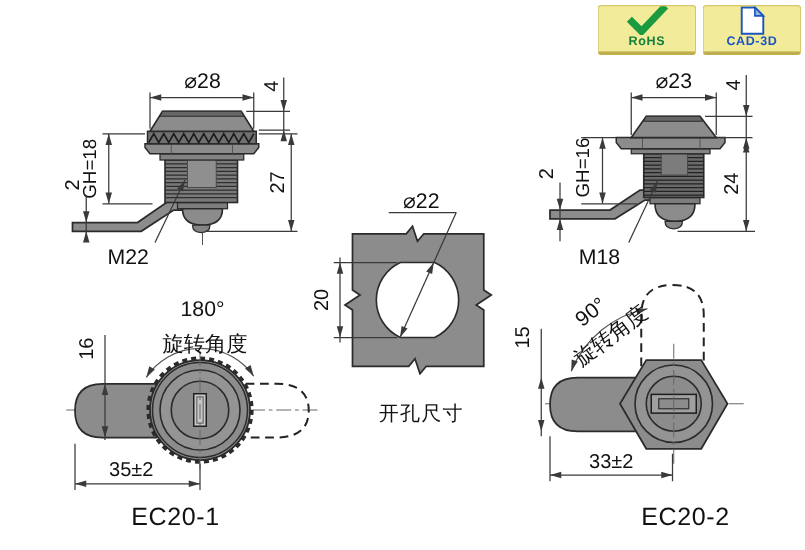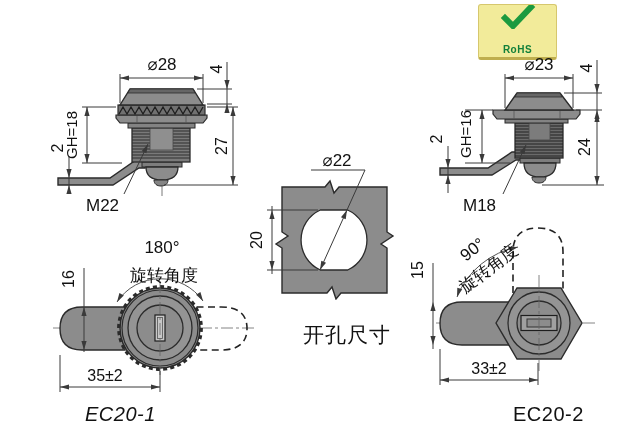--- a/index.html
+++ b/index.html
@@ -1,44 +1,51 @@
 <!DOCTYPE html>
 <html><head>
 <meta charset="utf-8">
 <style>
   html,body{margin:0;padding:0;}
   body{font-family:"Liberation Sans","DejaVu Sans",sans-serif;background:#fff;}
   #stage{position:relative;width:644px;height:440px;background:#ffffff;overflow:hidden;}
-  .badge{position:absolute;top:4px;width:79px;height:56px;background:#f2eb9a;
+  .badge{position:absolute;top:4px;width:79px;height:40px;background:#f2eb9a;
          border:1px solid #d6c76d;border-bottom:3px solid #bfae4e;border-radius:3px;
          display:flex;flex-direction:column;align-items:center;justify-content:space-between;
          box-sizing:border-box;padding-bottom:2px;cursor:pointer;}
   .badge .blabel{font-size:10px;font-weight:bold;letter-spacing:0.5px;line-height:11px;}
   .rohs-label{color:#12803a;}
   .cad-label{color:#1d55c0;}
   .badge svg{display:block;}
   .caption{position:absolute;color:#111;}
-  .cap-cn{font-size:21px;letter-spacing:1px;}
+  .cap-cn{font-size:16px;letter-spacing:1px;}
   .cap-model{font-size:20px;letter-spacing:0.5px;}
   svg text{font-family:"Liberation Sans","DejaVu Sans",sans-serif;fill:#111;}
   .dim{font-size:16px;}
   .dim-big{font-size:17px;}
   .dim-mid{font-size:15px;}
   .view{position:absolute;}
 </style>
 </head>
 <body>
 
 <div id="stage">
 
   <div class="badge" style="left:478px;">
     <svg width="38" height="24" viewBox="0 0 38 24">
       <path d="M6,13 L14,21 L32,2" fill="none" stroke="#1c9a3f" stroke-width="6" stroke-linecap="square"></path>
     </svg>
     <span class="blabel rohs-label">RoHS</span>
+  </div>
+  <div class="badge" style="left:562px;">
+    <svg width="22" height="24" viewBox="0 0 22 24">
+      <path d="M2,1 L13,1 L20,8 L20,23 L2,23 Z" fill="#ffffff" stroke="#1d55c0" stroke-width="1.6"></path>
+      <path d="M13,1 L13,8 L20,8 Z" fill="#8fb8e6" stroke="#1d55c0" stroke-width="1.4"></path>
+    </svg>
+    <span class="blabel cad-label">CAD-3D</span>
   </div>
 
   <svg class="view" style="left:40px;top:52px;" width="210" height="168" viewBox="0 0 210 168">
 
     <path d="M18,126 L70,126 L96,108 L105,108 L105,116 L99,116 L73,133 L18,133 Z" fill="#8c8c8c" stroke="#2b2b2b" stroke-width="1.4"></path>
 
     <rect x="102" y="110" width="40" height="5" fill="#7d7d7d" stroke="#2b2b2b"></rect>
     <path d="M106,115 C106,124 112,128 122,128 C132,128 138,124 138,115 Z" fill="#8c8c8c" stroke="#2b2b2b" stroke-width="1.3"></path>
     <path d="M114,128 C114,132 117,134 121,134 C125,134 128,132 128,128 Z" fill="#848484" stroke="#2b2b2b"></path>
     <line x1="122" y1="134" x2="122" y2="144" stroke="#555" stroke-width="0.8"></line>
@@ -192,21 +199,21 @@
     <path d="M0,0 L-2.6,-9 L2.6,-9 Z" transform="translate(59,115)" fill="#3a3a3a"></path>
     <text class="dim" transform="translate(49,44) rotate(-90)" text-anchor="middle">16</text>
 
     <line x1="35" y1="120" x2="35" y2="157" stroke="#3a3a3a" stroke-width="1"></line>
     <line x1="135" y1="136" x2="135" y2="157" stroke="#3a3a3a" stroke-width="1"></line>
     <line x1="35" y1="152" x2="135" y2="152" stroke="#3a3a3a" stroke-width="1"></line>
     <path d="M0,0 L9,2.6 L9,-2.6 Z" transform="translate(35,152)" fill="#3a3a3a"></path>
     <path d="M0,0 L-9,2.6 L-9,-2.6 Z" transform="translate(135,152)" fill="#3a3a3a"></path>
     <text class="dim" x="80" y="146" text-anchor="middle">35±2</text>
   </svg>
-  <div class="caption cap-model" style="left:85px;top:403px;font-style:italic;">EC20-1</div>
+  <div class="caption cap-model" style="left:105px;top:403px;">EC20-1</div>
 
   <svg class="view" style="left:400px;top:225px;" width="244" height="175" viewBox="0 0 244 175">
     <line x1="36" y1="98" x2="196" y2="98" stroke="#666" stroke-width="0.8" stroke-dasharray="12 3 3 3"></line>
 
     <path d="M113,68 L113,27 Q113,3 138,3 Q163,3 163,27 L163,68" fill="none" stroke="#222" stroke-width="1.6" stroke-dasharray="7 4.5"></path>
 
     <path d="M112,77 L62,77 Q40,77 40,98.5 Q40,120 62,120 L112,120 Z" fill="#8c8c8c" stroke="#2b2b2b" stroke-width="1.4"></path>
 
     <path d="M96,98 L117,63 L161,63 L182,98 L161,134 L117,134 Z" fill="#8c8c8c" stroke="#2b2b2b" stroke-width="1.4"></path>
     <circle cx="139" cy="98" r="31" fill="#949494" stroke="#2b2b2b" stroke-width="1.3"></circle>

